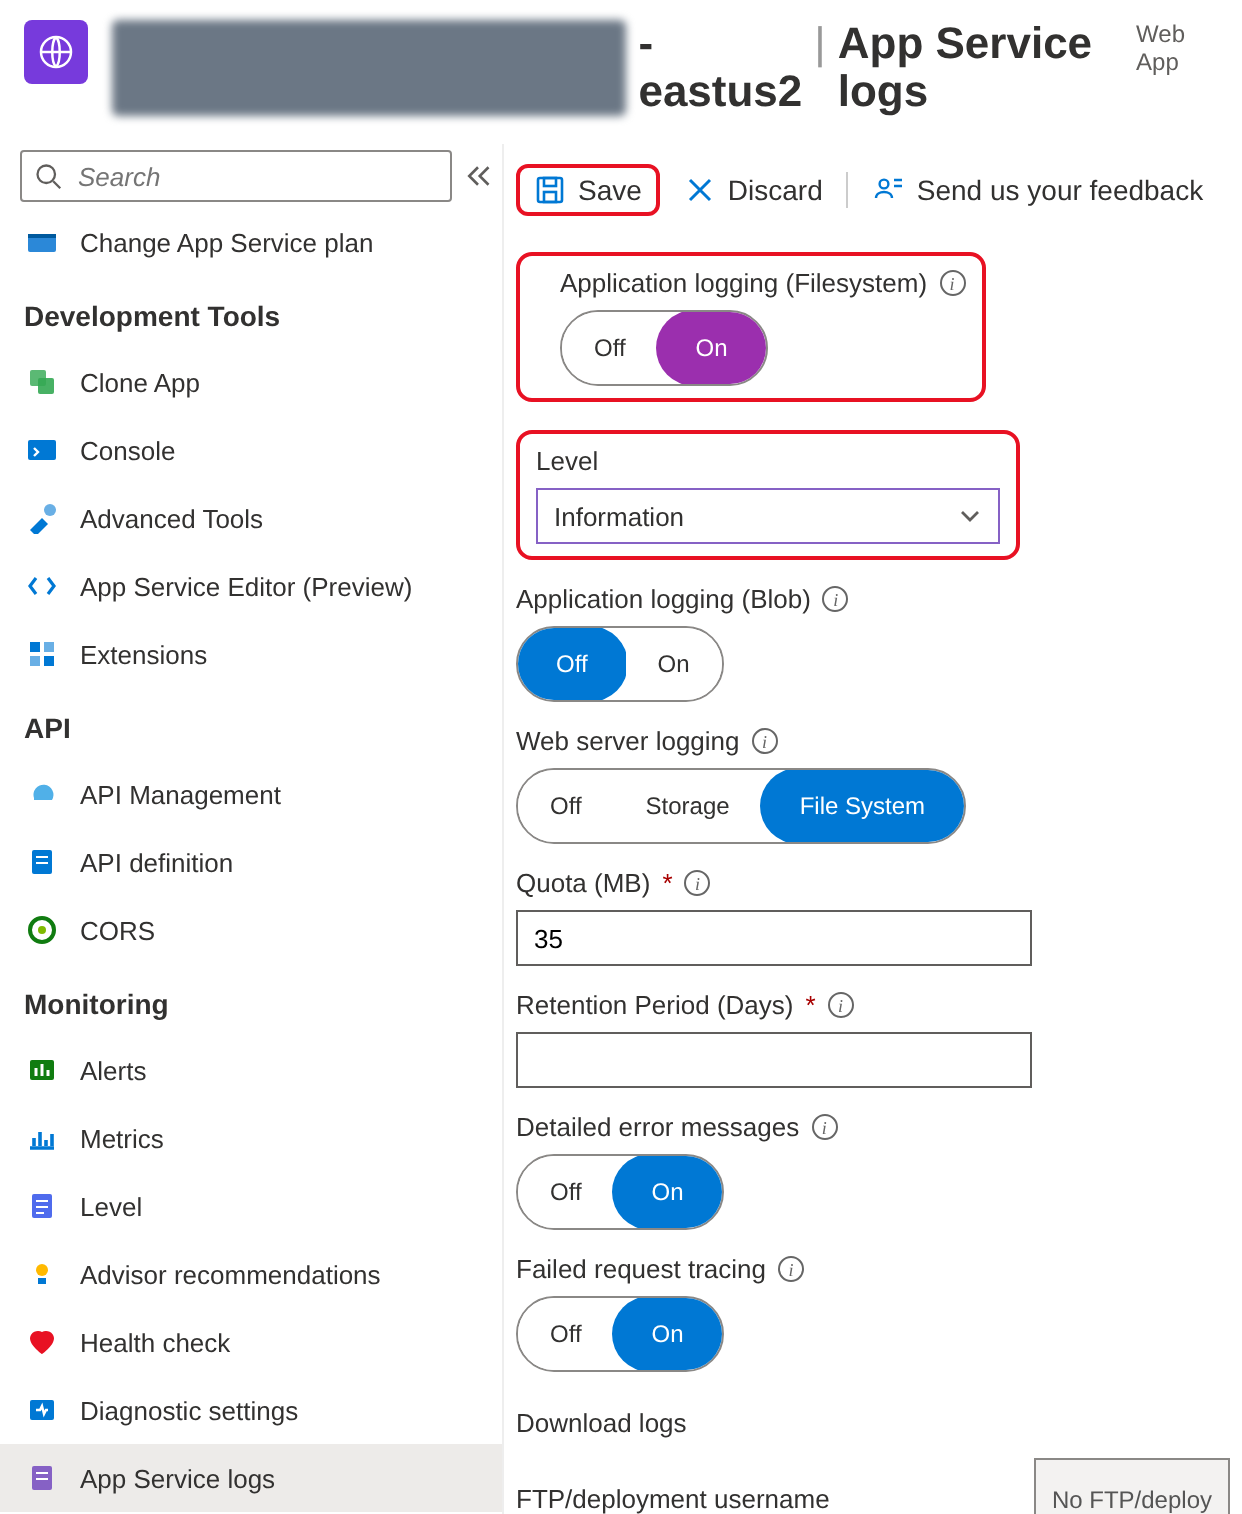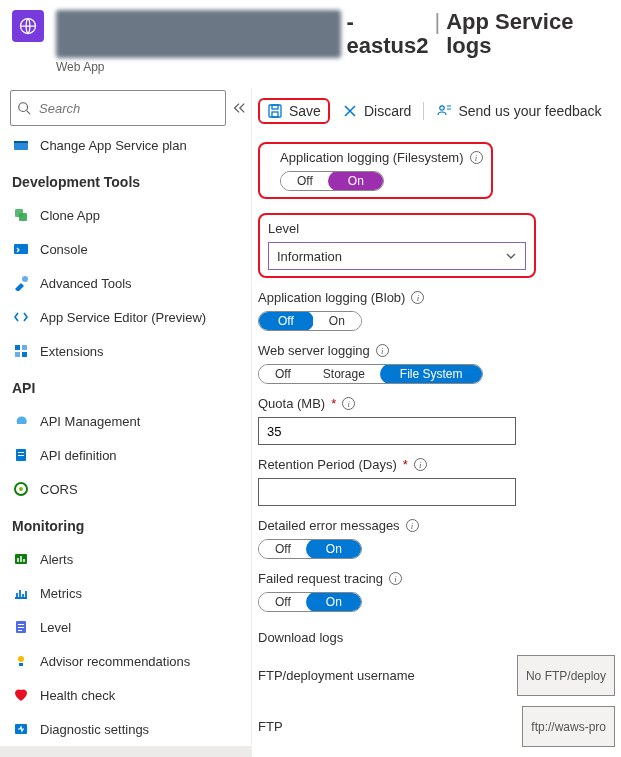--- a/index.html
+++ b/index.html
@@ -19,21 +19,21 @@
     padding: 10px 12px 14px 12px;
     gap: 12px;
   }
   .header-icon {
     width: 32px; height: 32px; border-radius: 4px;
     background: #773adc;
     display: flex; align-items: center; justify-content: center;
     flex-shrink: 0;
   }
   .header-icon svg { width: 20px; height: 20px; }
-  .header-titles { display: flex; flex-direction: column; gap: 2px; }
+  .header-titles { display: flex; flex-direction: row; gap: 2px; }
   .title-row { display: flex; align-items: baseline; gap: 6px; font-size: 22px; font-weight: 600; line-height: 1.1; }
   .title-redact {
     color: transparent;
     background: #6b7785;
     border-radius: 3px;
     filter: blur(2px);
     user-select: none;
   }
   .title-sep { color: #999; font-weight: 400; }
   .subtitle { font-size: 12px; color: #605e5c; }
@@ -44,21 +44,21 @@
     overflow: hidden;
     position: relative;
   }
   .sidebar-inner { padding: 0 0 0 0; }
   .search-row { display: flex; align-items: center; padding: 2px 6px 2px 10px; gap: 6px; }
   .search-box {
     flex: 1;
     display: flex; align-items: center;
     border: 1px solid #8a8886;
     border-radius: 2px;
-    height: 36px;
+    height: 26px;
     padding: 0 6px;
     gap: 6px;
     color: #605e5c;
     justify-content: flex-end;
   }
   .search-box input {
     border: none; outline: none; flex: 1; font-style: italic; color: #605e5c;
     font-size: 13px; background: transparent;
   }
   .collapse-btn {
@@ -108,33 +108,33 @@
   .red-box { border: 2px solid #e81123; border-radius: 8px; padding: 6px 8px; }
   .red-save { border: 2px solid #e81123; border-radius: 6px; display: inline-flex; padding: 1px 3px; }
   .section-label { font-size: 13px; margin: 10px 0 6px 0; display: flex; align-items: center; gap: 6px; }
   .req { color: #a80000; }
   .info-icon { width: 13px; height: 13px; border: 1px solid #666; border-radius: 50%; display:inline-flex;align-items:center;justify-content:center;font-size:9px;color:#666;font-style:italic;font-family:serif;}
   .toggle {
     display: inline-flex;
     border: 1px solid #8a8886;
     border-radius: 999px;
     overflow: hidden;
-    height: 20px;
+    height: 38px;
   }
   .toggle .seg {
     padding: 0 16px;
     display: flex; align-items: center; justify-content: center;
     font-size: 12px; cursor: pointer;
     background: #fff; color: #323130;
   }
   .toggle .seg.purple-on { background: #9b2fae; color: #fff; border-radius: 999px; margin: -1px; padding: 0 20px; }
   .toggle .seg.blue-on { background: #0078d4; color: #fff; border-radius: 999px; margin: -1px; padding: 0 20px; }
   .select-box {
     border: 1px solid #605e5c;
-    height: 28px; width: 258px;
+    height: 28px; width: 232px;
     display: flex; align-items: center; justify-content: space-between;
     padding: 0 8px;
     cursor: pointer;
     font-size: 13px;
   }
   .input-box {
     border: 1px solid #605e5c;
     height: 28px; width: 258px;
     padding: 0 8px;
     font-size: 13px;

